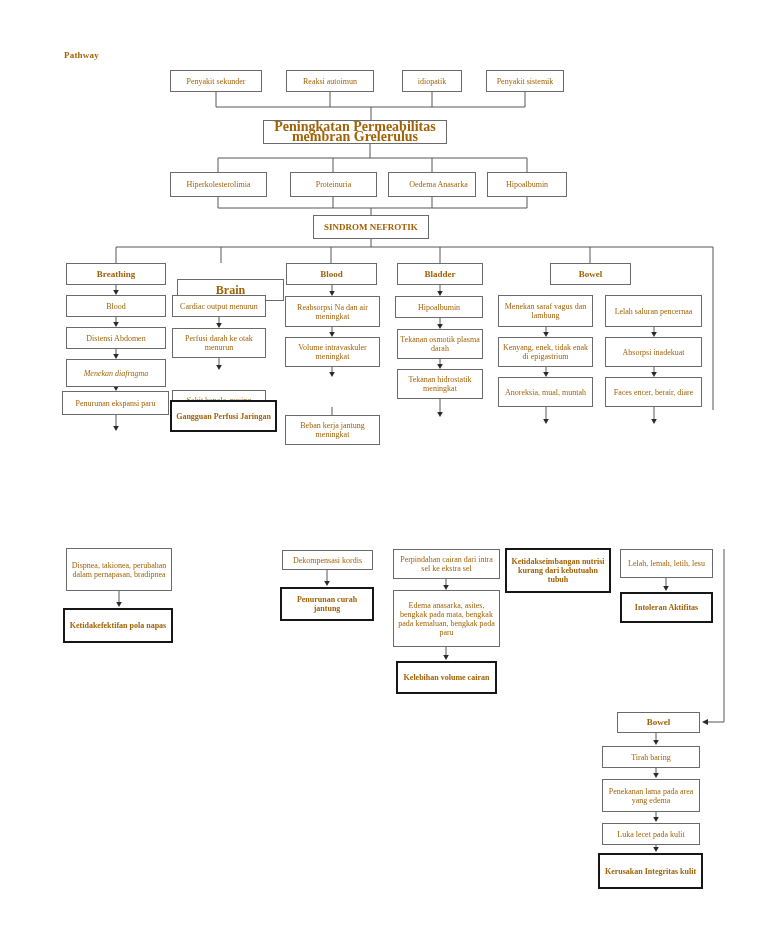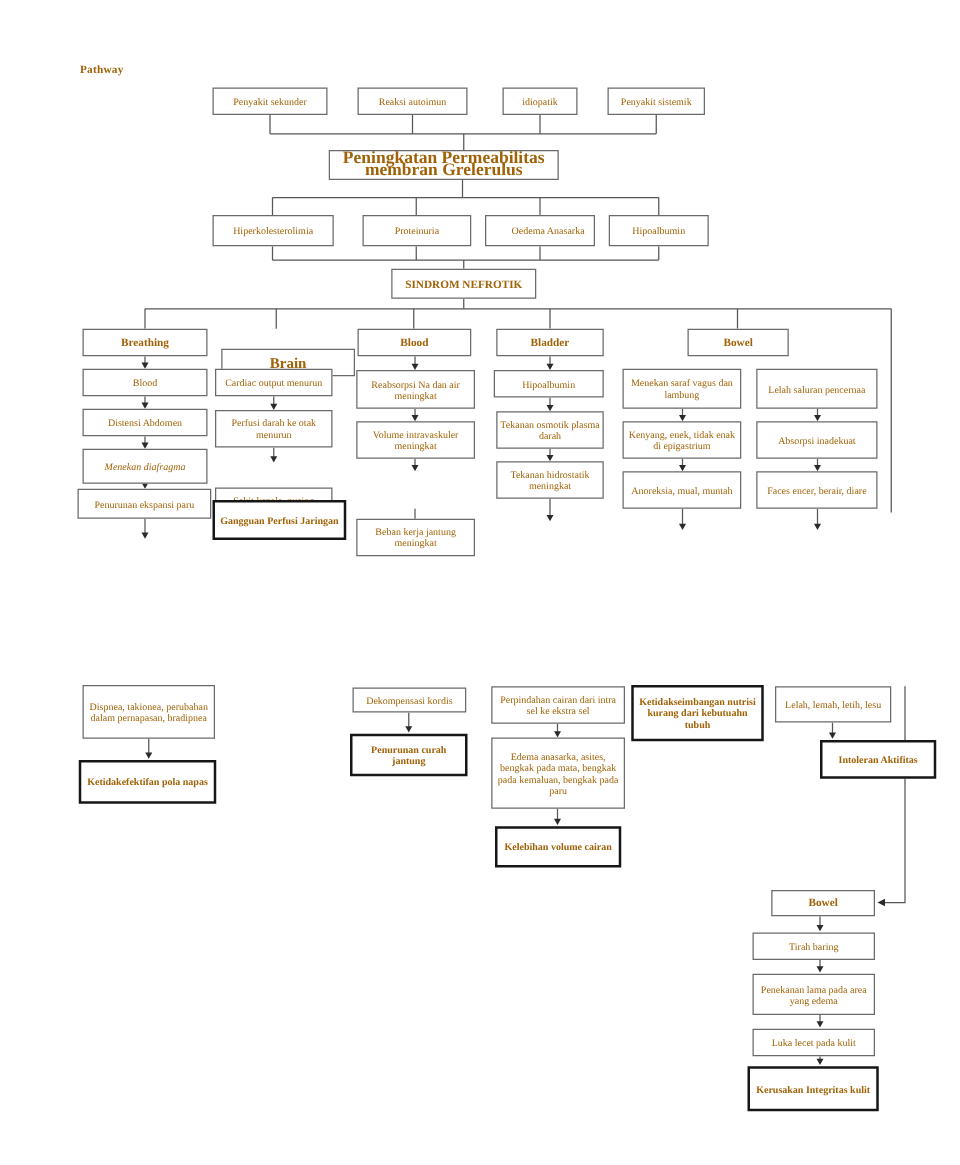--- a/index.html
+++ b/index.html
@@ -172,20 +172,20 @@
       <div class="node" style="left: 605px; top: 377px; width: 97px; height: 30px;">Faces encer, berair, diare</div>
       <div class="node" style="left: 66px; top: 548px; width: 106px; height: 43px;">Dispnea, takionea, perubahan dalam pernapasan, bradipnea</div>
       <div class="node bold-border bold-text" style="left: 63px; top: 608px; width: 110px; height: 35px;">Ketidakefektifan pola napas</div>
       <div class="node" style="left: 282px; top: 550px; width: 91px; height: 20px;">Dekompensasi kordis</div>
       <div class="node bold-border bold-text" style="left: 280px; top: 587px; width: 94px; height: 34px;">Penurunan curah jantung</div>
       <div class="node" style="left: 393px; top: 549px; width: 107px; height: 30px;">Perpindahan cairan dari intra sel ke ekstra sel</div>
       <div class="node" style="left: 393px; top: 590px; width: 107px; height: 57px;">Edema anasarka, asites, bengkak pada mata, bengkak pada kemaluan, bengkak pada paru</div>
       <div class="node bold-border bold-text" style="left: 396px; top: 661px; width: 101px; height: 33px;">Kelebihan volume cairan</div>
       <div class="node bold-border bold-text" style="left: 505px; top: 548px; width: 106px; height: 45px;">Ketidakseimbangan nutrisi kurang dari kebutuahn tubuh</div>
       <div class="node" style="left: 620px; top: 549px; width: 93px; height: 29px;">Lelah, lemah, letih, lesu</div>
-      <div class="node bold-border bold-text" style="left: 620px; top: 592px; width: 93px; height: 31px; margin-left: 36px;">Intoleran Aktifitas</div>
+      <div class="node bold-border bold-text" style="left: 620px; top: 592px; width: 93px; height: 31px;">Intoleran Aktifitas</div>
       <div class="node bold-text" style="left: 617px; top: 712px; width: 83px; height: 21px; font-size: 9px; line-height: 10.5px;">Bowel</div>
       <div class="node" style="left: 602px; top: 746px; width: 98px; height: 22px;">Tirah baring</div>
       <div class="node" style="left: 602px; top: 779px; width: 98px; height: 33px;">Penekanan lama pada area yang edema</div>
       <div class="node" style="left: 602px; top: 823px; width: 98px; height: 22px;">Luka lecet pada kulit</div>
       <div class="node bold-border bold-text" style="left: 598px; top: 853px; width: 105px; height: 36px;">Kerusakan Integritas kulit</div>
     </div>
 </div>
 
 </body></html>

